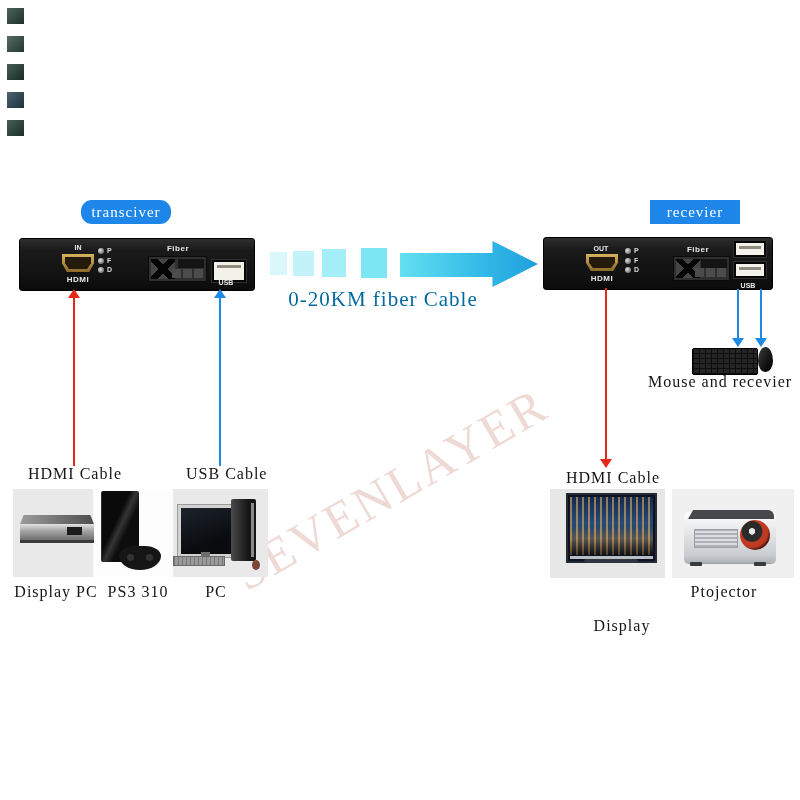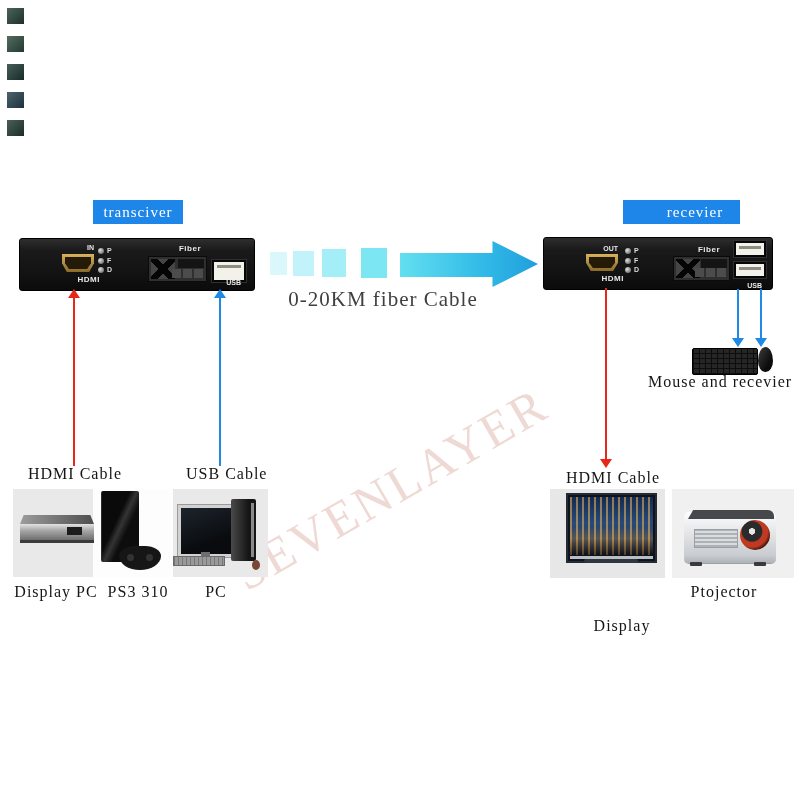--- a/index.html
+++ b/index.html
@@ -13,21 +13,21 @@
          background-image:linear-gradient(135deg,rgba(255,255,255,.18),rgba(0,0,0,.25));}
 
   
   .dev-label{position:absolute;width:90px;height:24px;line-height:24px;text-align:center;
              background:#1d86e8;color:#fff;font-size:15px;letter-spacing:1px;}
 
   
   .device{position:absolute;height:51px;border-radius:3px;border:1px solid #000;
           background:linear-gradient(180deg,#2e2e2e 0%,#1a1a1a 22%,#121212 70%,#0b0b0b 100%);}
   .micro{position:absolute;color:#e9e9e9;font-family:"Liberation Sans","DejaVu Sans",sans-serif;
-         font-weight:bold;text-align:right;}
+         font-weight:bold;text-align:center;}
   .f7{font-size:7px;} .f8{font-size:8px;letter-spacing:.5px;}
   .hdmi-port{position:absolute;background:linear-gradient(180deg,#d8b25c,#8a6a28);
              clip-path:polygon(0 0,100% 0,100% 52%,85% 100%,15% 100%,0 52%);}
   .hdmi-inner{position:absolute;left:3px;right:3px;top:3px;bottom:3px;background:#241a08;
               clip-path:polygon(0 0,100% 0,100% 52%,85% 100%,15% 100%,0 52%);}
   .led-row{position:absolute;display:flex;align-items:center;gap:3px;}
   .led{width:6px;height:6px;border-radius:50%;
        background:radial-gradient(circle at 35% 35%,#e0e0e0,#8a8a8a 60%,#555 100%);}
   .led-txt{color:#ddd;font-family:"Liberation Sans",sans-serif;font-weight:bold;font-size:7px;}
   .fiber-port{position:absolute;background:#2f2f2f;border:1px solid #0a0a0a;}
@@ -41,21 +41,21 @@
   .usb-inner{width:100%;height:100%;background:#f3f2ea;position:relative;}
   .usb-slot{position:absolute;left:10%;right:10%;top:3px;height:3px;background:#8f8d80;}
   .dual-usb{position:absolute;display:flex;flex-direction:column;gap:3px;}
   .dual-usb .usb-port{position:relative;width:28px;height:12px;}
 
   
   .sq{position:absolute;}
   .fiber-arrow{position:absolute;left:400px;top:241px;width:138px;height:46px;
                background:linear-gradient(90deg,#63dff0,#35bde8 55%,#1f9fdd);
                clip-path:polygon(0 26%,67% 26%,67% 0,100% 50%,67% 100%,67% 78%,0 78%);}
-  #link-caption{left:268px;top:287px;width:230px;text-align:center;font-size:21px;letter-spacing:1px;color:#404040;}
+  #link-caption{left:268px;top:287px;width:230px;text-align:center;font-size:21px;letter-spacing:1px;color:#0369a1;}
 
   
   .vline{position:absolute;width:2px;}
   .red{background:#e8271b;} .blue{background:#1e8ae6;}
   .ah{position:absolute;width:0;height:0;border-left:6px solid transparent;border-right:6px solid transparent;}
   .ah.up.r{border-bottom:9px solid #e8271b;} .ah.up.b{border-bottom:9px solid #1e8ae6;}
   .ah.dn.r{border-top:9px solid #e8271b;}  .ah.dn.b{border-top:9px solid #1e8ae6;}
 
   .cap{position:absolute;color:#151515;font-size:16px;letter-spacing:1px;white-space:nowrap;}
 
@@ -133,21 +133,21 @@
   <div id="thumbs">
       <div class="thumb" style="background-color: rgb(37, 65, 58);"></div>
       <div class="thumb" style="background-color: rgb(47, 76, 63);"></div>
       <div class="thumb" style="background-color: rgb(32, 58, 52);"></div>
       <div class="thumb" style="background-color: rgb(37, 66, 80);"></div>
       <div class="thumb" style="background-color: rgb(34, 60, 54);"></div>
     </div>
 
   <div id="wm">SEVENLAYER</div>
 
-  <div class="dev-label" style="left:93px;top:200px;">transciver</div>
+  <div class="dev-label" style="left:81px;top:200px;border-radius:11px;">transciver</div>
 
   <div class="device" style="left:19px;top:238px;width:234px;">
     <span class="micro f7" style="left:42px;top:5px;width:32px;">IN</span>
     <div class="hdmi-port" style="left:42px;top:15px;width:32px;height:18px;">
       <div class="hdmi-inner"></div>
     </div>
     <span class="micro f8" style="left:36px;top:36px;width:44px;">HDMI</span>
     <div class="led-row" style="left:78px;top:8px;">
       <div class="led"></div>
       <span class="led-txt">P</span>
@@ -178,21 +178,21 @@
     <span class="micro f7" style="left:191px;top:40px;width:30px;">USB</span>
   </div>
 
   <div class="sq" style="left:270px;top:252px;width:17px;height:23px;background:#daf7fb;"></div>
   <div class="sq" style="left:293px;top:251px;width:21px;height:25px;background:#c2f3fa;"></div>
   <div class="sq" style="left:322px;top:249px;width:24px;height:28px;background:#a3eef7;"></div>
   <div class="sq" style="left:361px;top:248px;width:26px;height:30px;background:#7de6f3;"></div>
   <div class="fiber-arrow"></div>
   <div class="cap" id="link-caption">0-20KM fiber Cable</div>
 
-  <div class="dev-label" style="left:623px;top:200px;padding-left:27px;">recevier</div>
+  <div class="dev-label" style="left:650px;top:200px;">recevier</div>
 
   <div class="device" style="left:543px;top:237px;width:228px;">
     <span class="micro f7" style="left:40px;top:7px;width:34px;">OUT</span>
     <div class="hdmi-port" style="left:42px;top:16px;width:32px;height:17px;">
       <div class="hdmi-inner"></div>
     </div>
     <span class="micro f8" style="left:36px;top:36px;width:44px;">HDMI</span>
     <div class="led-row" style="left:81px;top:9px;">
       <div class="led"></div>
       <span class="led-txt">P</span>

